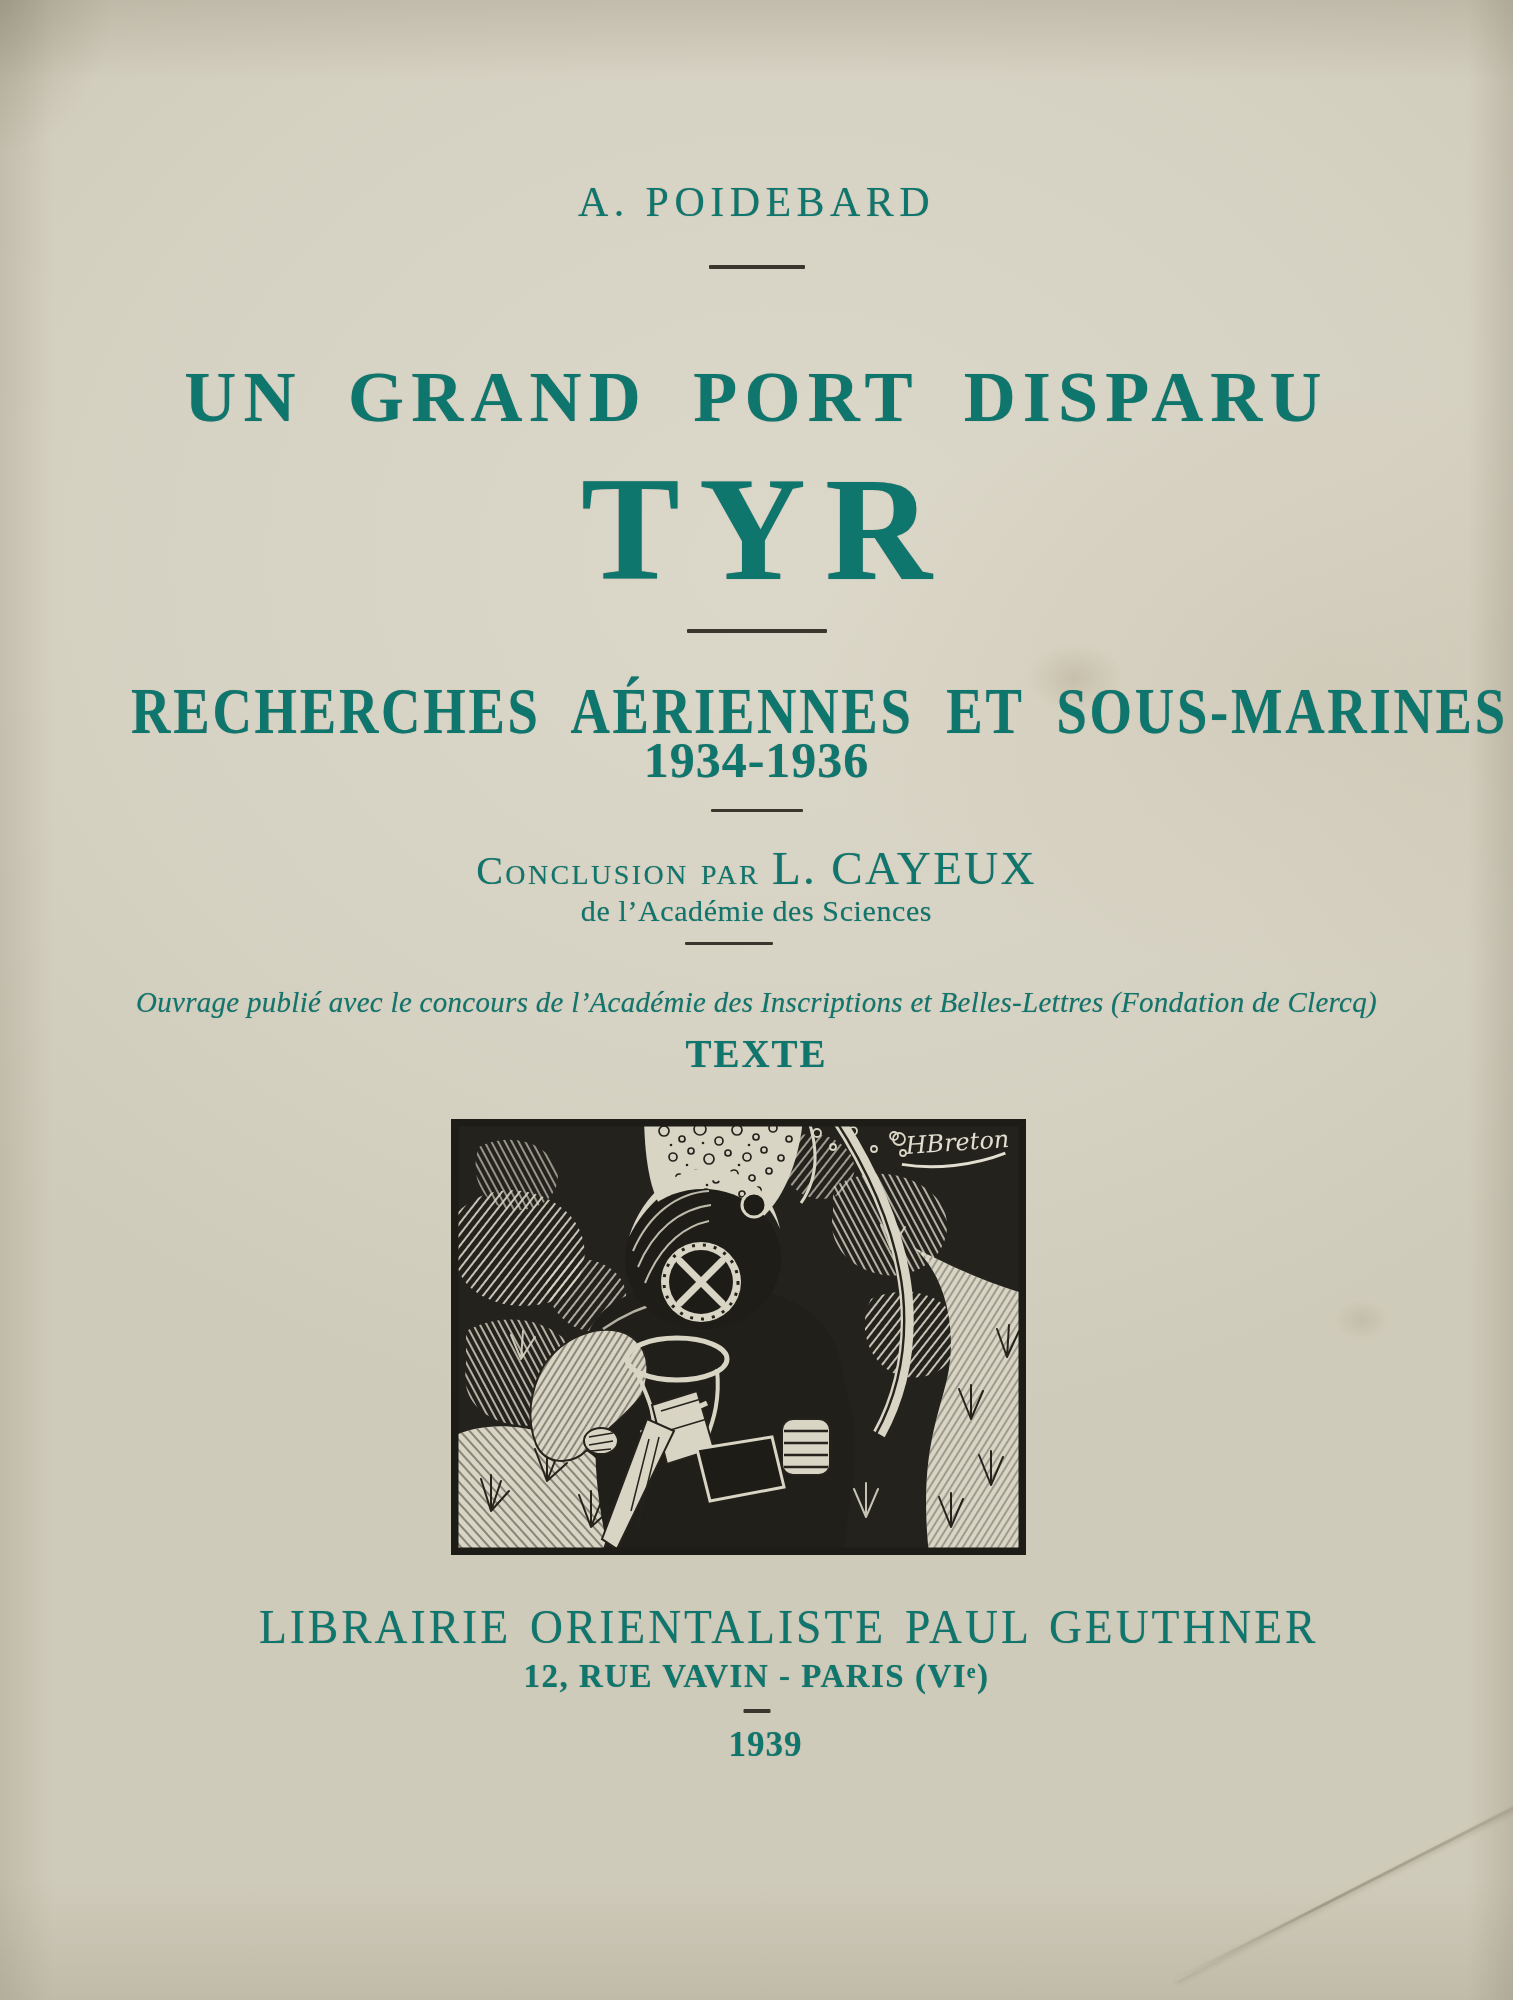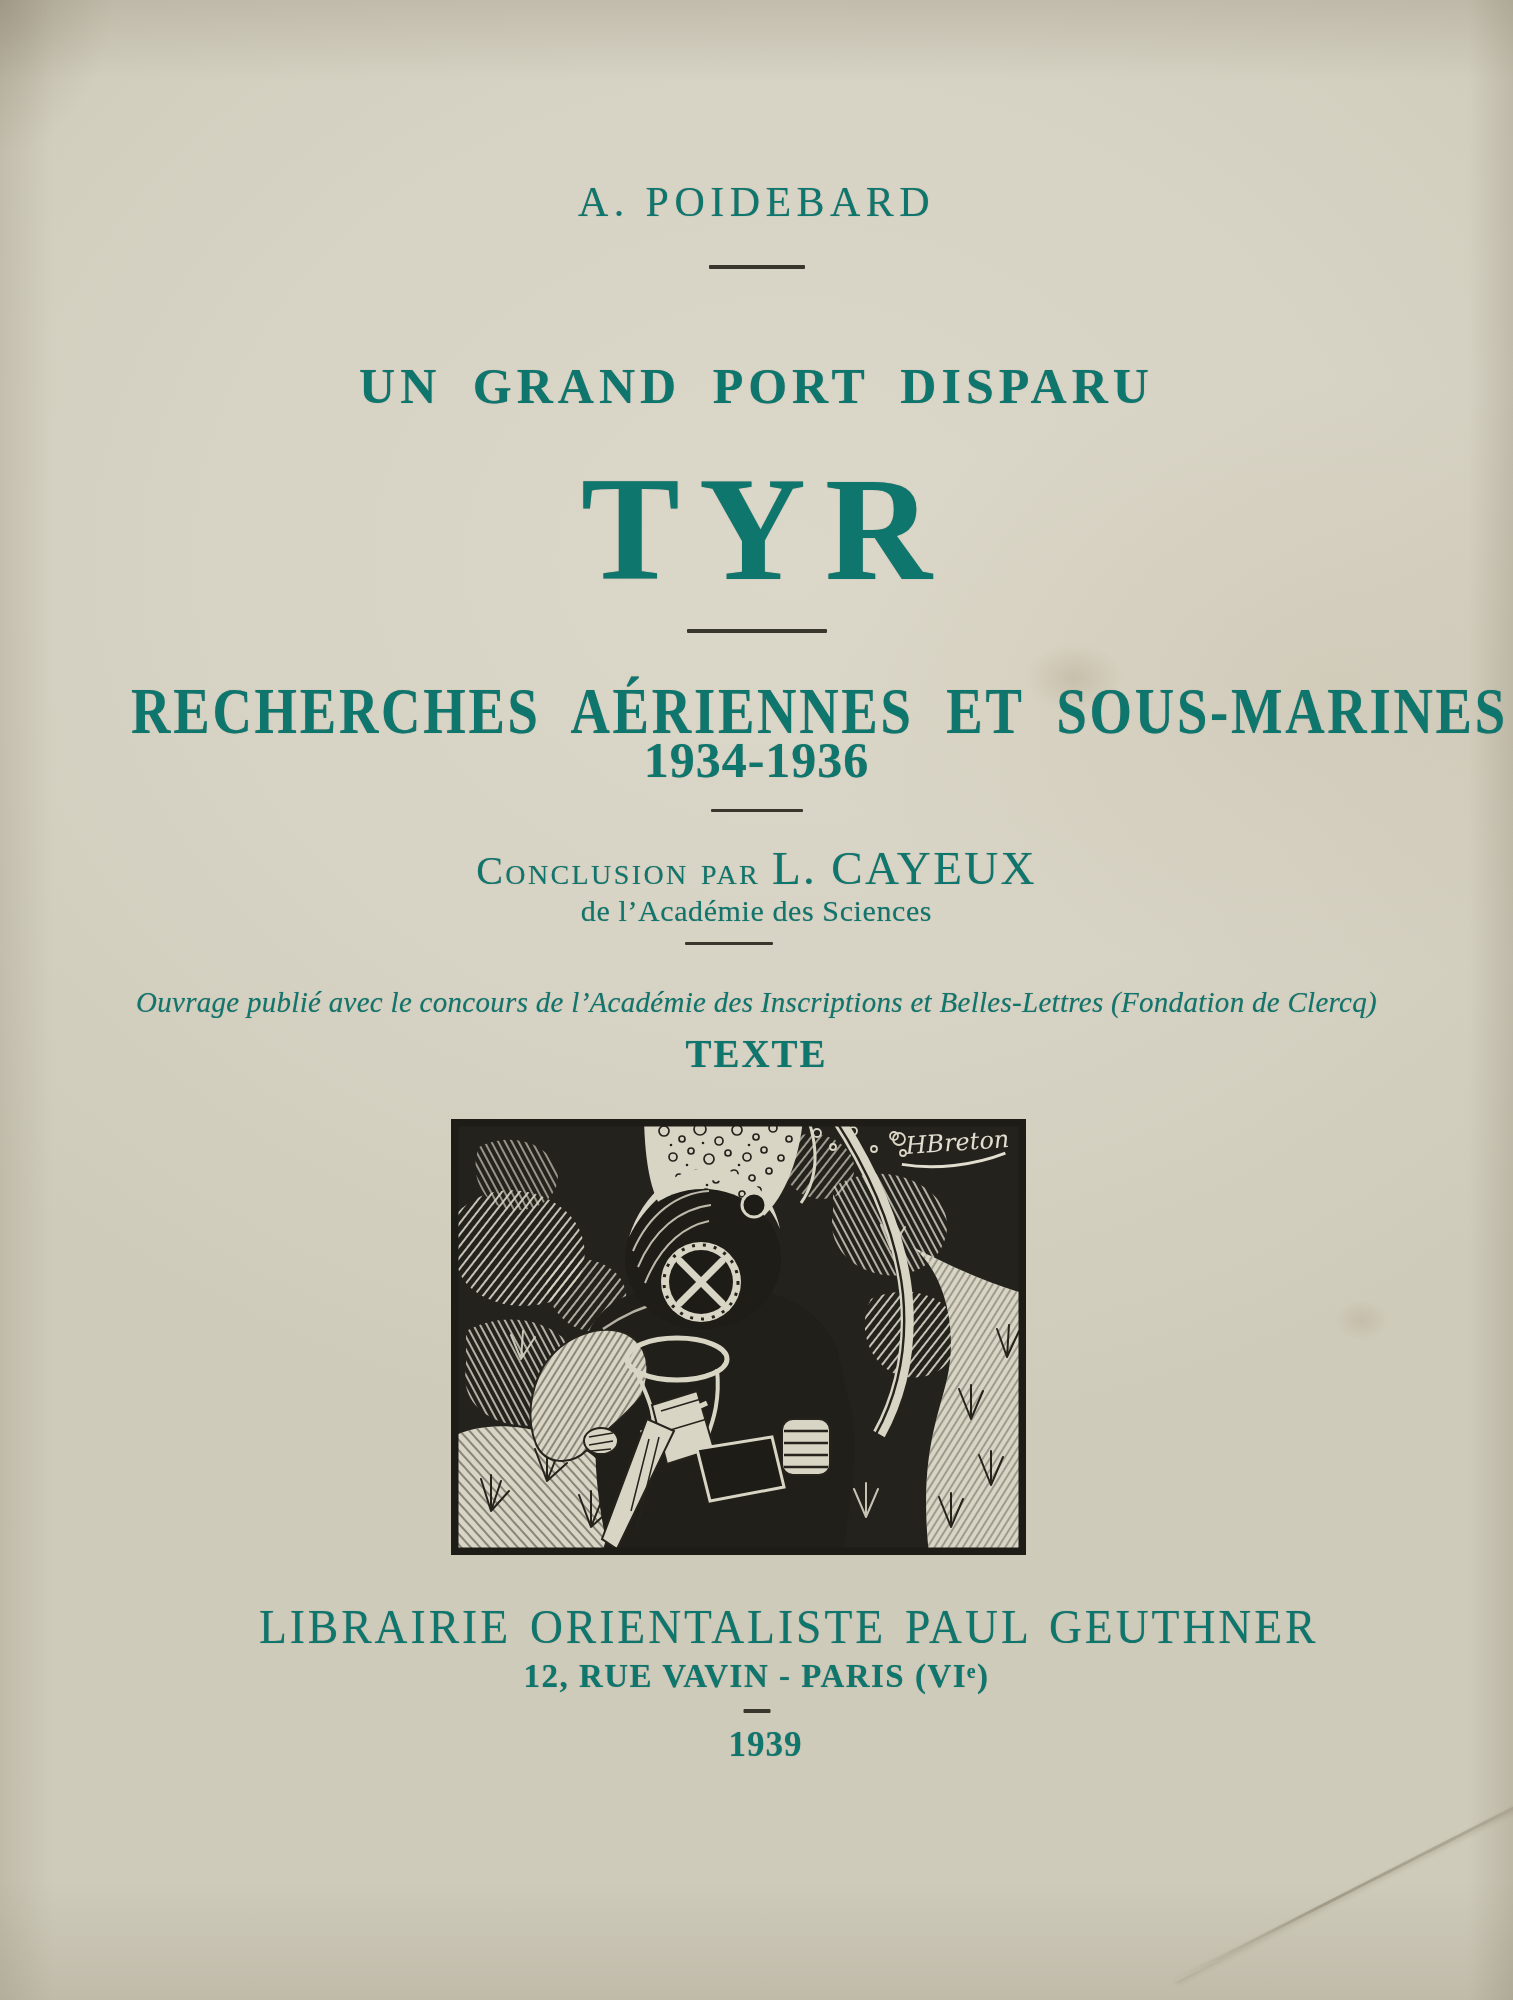--- a/index.html
+++ b/index.html
@@ -27,21 +27,21 @@
     position:absolute;left:1150px;top:1872px;width:470px;height:3px;
     background:linear-gradient(90deg, rgba(108,99,76,0) 0%, rgba(108,99,76,0.45) 35%, rgba(108,99,76,0.35) 70%, rgba(108,99,76,0) 100%);
     transform:rotate(-27deg);box-shadow:0 2px 4px rgba(108,99,76,0.25);
   }
   .tblock{position:absolute;left:0;width:100%;text-align:center;line-height:1;white-space:nowrap;}
   .rule{position:absolute;left:50%;transform:translateX(-50%);background:#39362e;border-radius:1px;}
   .ink{color:#0f766e;text-shadow:0 0 1px rgba(40,37,31,0.35);}
 
   .author{top:181px;font-size:42px;letter-spacing:0.13em;}
   .rule-author{top:265px;width:96px;height:4px;}
-  .series{top:361px;font-size:50px;letter-spacing:0.10em;word-spacing:0.28em;font-weight:600;}
+  .series{top:361px;font-size:72px;letter-spacing:0.10em;word-spacing:0.28em;font-weight:600;}
   .main-title{top:455px;font-size:148px;font-weight:700;letter-spacing:0.13em;text-indent:0.13em;}
   .rule-title{top:629px;width:140px;height:4px;}
   .subtitle{top:679px;font-size:65px;font-weight:600;}
   .subtitle .cond{display:inline-block;transform:scaleX(0.84);transform-origin:50% 50%;letter-spacing:0.05em;word-spacing:0.30em;}
   .years{top:735px;font-size:50px;font-weight:700;letter-spacing:0.02em;}
   .rule-years{top:809px;width:92px;height:3px;}
   .conclusion{top:845px;font-size:47px;}
   .conclusion .prefix{font-variant:small-caps;font-size:40px;letter-spacing:0.06em;}
   .conclusion .name{letter-spacing:0.05em;margin-top:38px;}
   .academy{top:896px;font-size:30px;letter-spacing:0.02em;}

